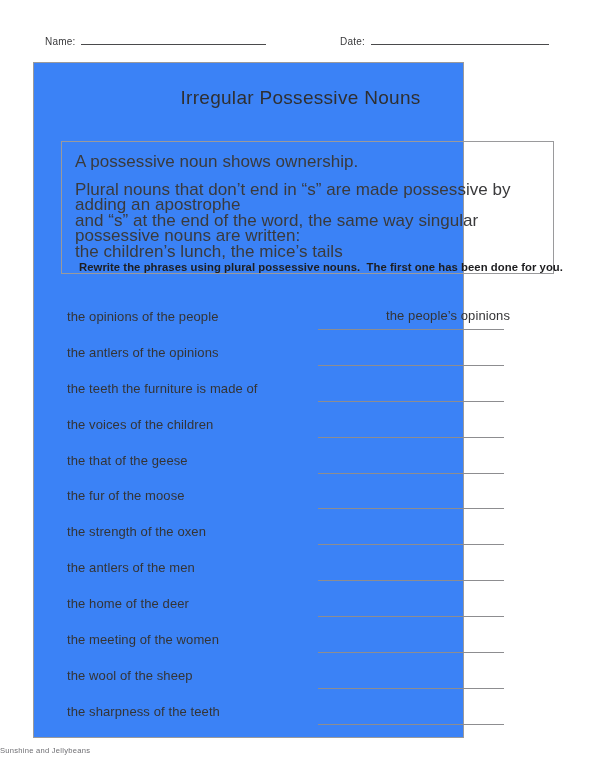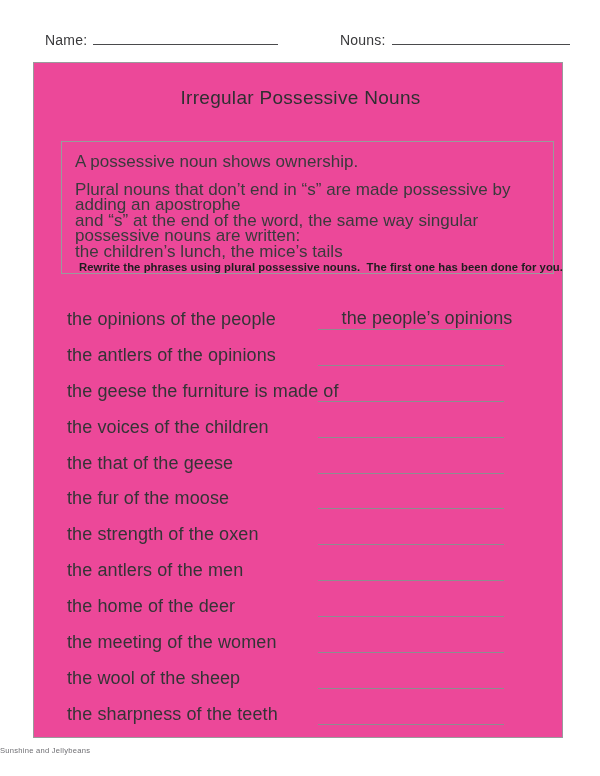--- a/index.html
+++ b/index.html
@@ -21,46 +21,46 @@
     position: absolute;
     top: 32px;
     left: 0;
     width: 600px;
     height: 22px;
   }
   .field {
     position: absolute;
     display: flex;
     align-items: baseline;
-    font-size: 14px;
+    font-size: 10px;
     color: #39393b;
     letter-spacing: 0.2px;
   }
   .field-name  { left: 45px;  }
   .field-date  { left: 340px; }
   .field-label { white-space: nowrap; }
   .field-rule {
     display: inline-block;
     border-bottom: 1.4px solid #4a4a4c;
     margin-left: 6px;
     height: 12px;
   }
   .field-name .field-rule { width: 185px; }
   .field-date .field-rule { width: 178px; }
 
   
   .sheet {
     position: absolute;
     left: 33px;
     top: 62px;
-    width: 530px;
+    width: 431px;
     height: 676px;
     border: 1px solid #9a9a9c;
     box-sizing: border-box;
-    background: #ec4899;
+    background: #3b82f6;
   }
 
   
   .title {
     position: absolute;
     top: 24px;
     left: 0;
     width: 533px;
     text-align: center;
     font-size: 19px;
@@ -109,39 +109,39 @@
     width: 533px;
   }
   .item-row {
     position: relative;
     height: 35.9px;
   }
   .item-phrase {
     position: absolute;
     left: 33px;
     top: 5px;
-    font-size: 18px;
+    font-size: 13px;
     color: #343436;
     letter-spacing: 0.1px;
     white-space: nowrap;
   }
   .item-answer-wrap {
     position: absolute;
     left: 284px;
     top: 0;
     width: 186px;
     height: 27px;
   }
   .item-answer-text {
     position: absolute;
-    left: 16px;
+    left: 6px;
     top: 4px;
     width: 186px;
-    text-align: center;
-    font-size: 18px;
+    text-align: right;
+    font-size: 13px;
     color: #343436;
     letter-spacing: 0.1px;
     white-space: nowrap;
   }
   .item-answer-rule {
     position: absolute;
     left: 0;
     top: 25px;
     width: 186px;
     border-bottom: 1px solid #8d8d90;
@@ -160,21 +160,21 @@
 </style>
 </head>
 <body>
 
 <div class="header-row">
   <div class="field field-name">
     <span class="field-label">Name:</span>
     <span class="field-rule"></span>
   </div>
   <div class="field field-date">
-    <span class="field-label">Nouns:</span>
+    <span class="field-label">Date:</span>
     <span class="field-rule"></span>
   </div>
 </div>
 
 <div class="sheet">
 
   <div class="title">Irregular Possessive Nouns</div>
 
   <div class="info-box">
     <div class="info-line">A possessive noun shows ownership.</div>
@@ -195,21 +195,21 @@
         </div>
       </div>
       <div class="item-row">
         <div class="item-phrase">the antlers of the opinions</div>
         <div class="item-answer-wrap">
           <div class="item-answer-text"></div>
           <div class="item-answer-rule"></div>
         </div>
       </div>
       <div class="item-row">
-        <div class="item-phrase">the geese the furniture is made of</div>
+        <div class="item-phrase">the teeth the furniture is made of</div>
         <div class="item-answer-wrap">
           <div class="item-answer-text"></div>
           <div class="item-answer-rule"></div>
         </div>
       </div>
       <div class="item-row">
         <div class="item-phrase">the voices of the children</div>
         <div class="item-answer-wrap">
           <div class="item-answer-text"></div>
           <div class="item-answer-rule"></div>

